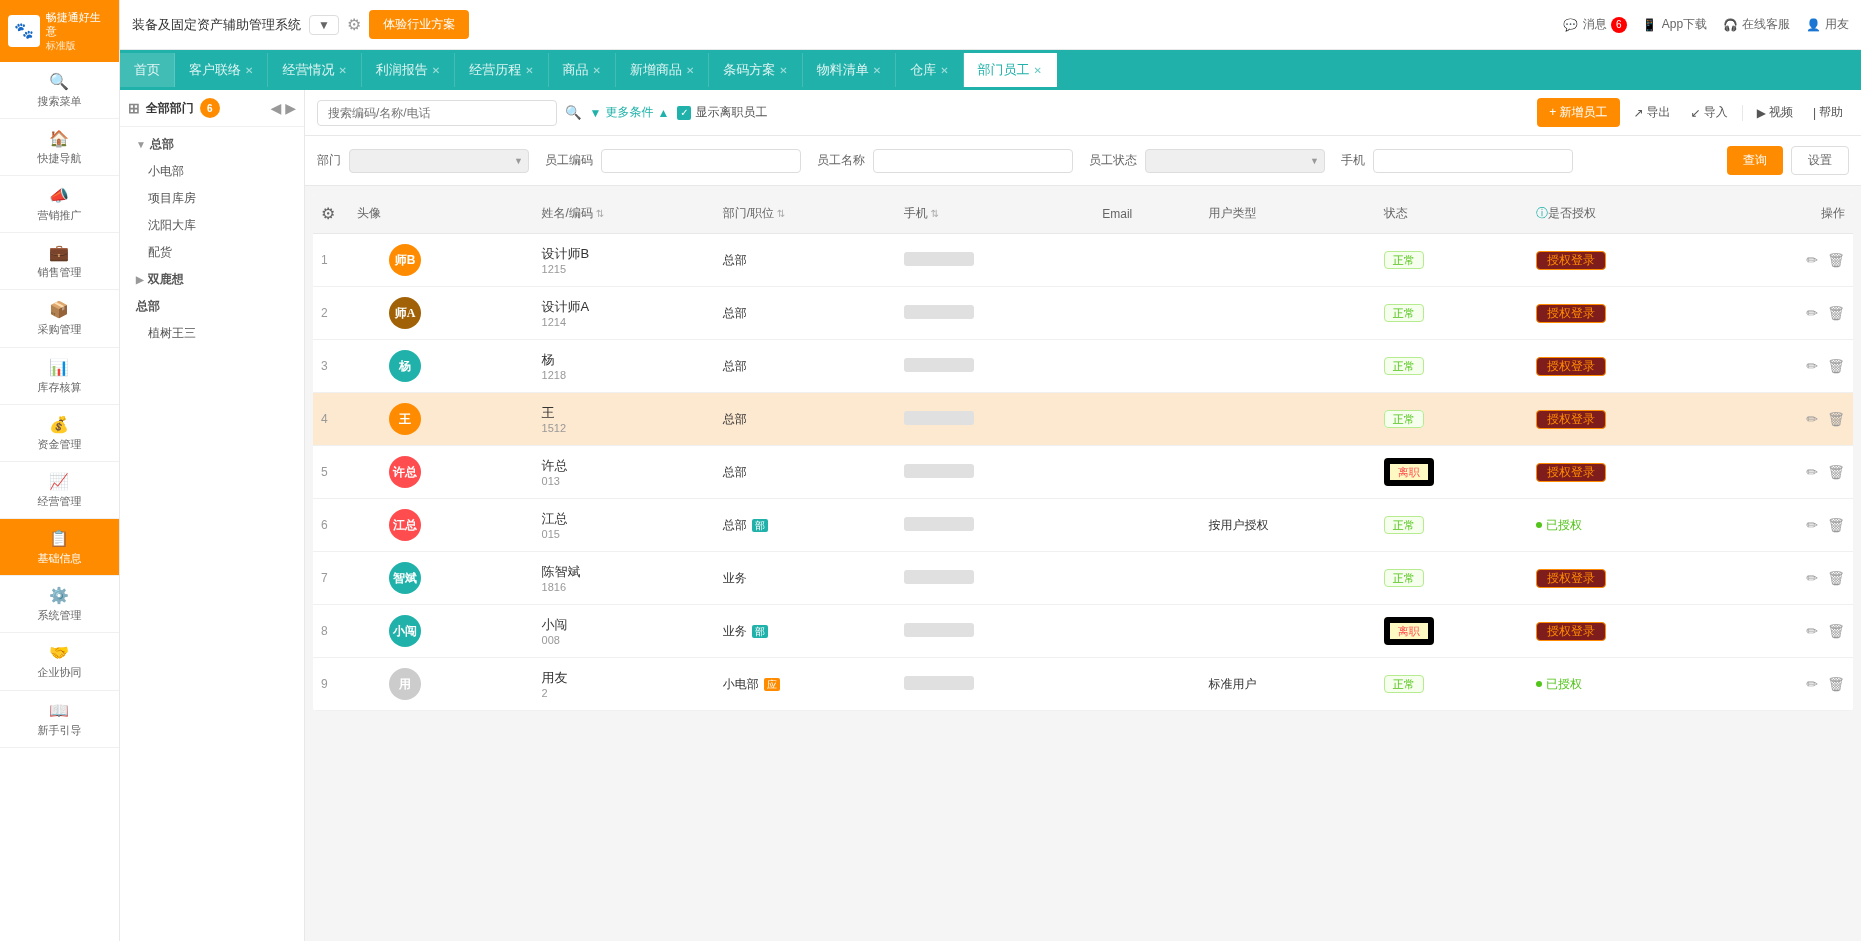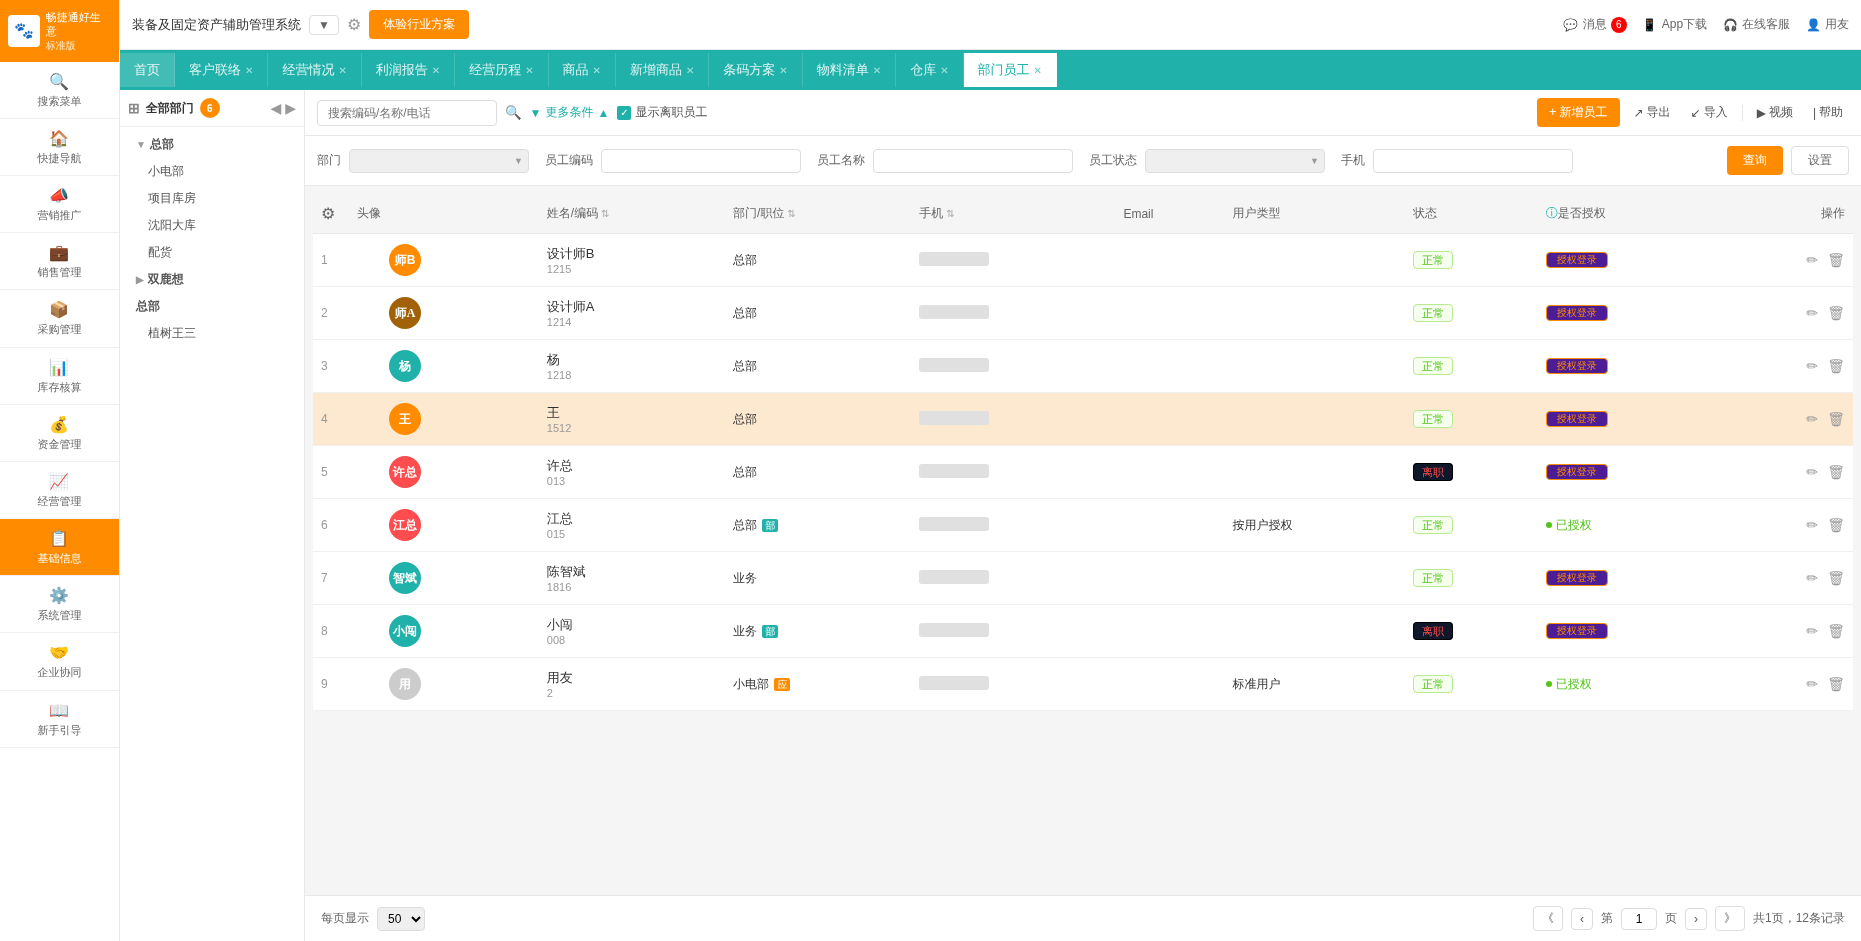--- a/index.html
+++ b/index.html
@@ -53,21 +53,21 @@
     .dept-node { padding: 5px 12px; font-size: 12px; color: #555; cursor: pointer; display: flex; align-items: center; gap: 4px; }
     .dept-node.level1 { padding-left: 16px; font-weight: bold; }
     .dept-node.level2 { padding-left: 28px; }
     .dept-arrow { color: #999; font-size: 10px; }
 
     
     .right-panel { flex: 1; display: flex; flex-direction: column; overflow: hidden; background: #f5f5f5; }
 
     
     .toolbar { background: #fff; padding: 8px 12px; display: flex; align-items: center; gap: 8px; border-bottom: 1px solid #e8e8e8; }
-    .search-field { border: 1px solid #ddd; border-radius: 4px; padding: 5px 10px; font-size: 12px; width: 180px; outline: none; }
+    .search-field { border: 1px solid #ddd; border-radius: 4px; padding: 5px 10px; font-size: 12px; width: 240px; outline: none; }
     .search-icon-btn { background: none; border: none; cursor: pointer; color: #999; }
     .more-filters-btn { display: flex; align-items: center; gap: 4px; color: #20b2aa; font-size: 12px; cursor: pointer; border: none; background: none; }
     .show-resigned-cb { display: flex; align-items: center; gap: 4px; font-size: 12px; color: #555; cursor: pointer; }
     .cb-box { width: 14px; height: 14px; border: 2px solid #20b2aa; border-radius: 2px; background: #20b2aa; display: flex; align-items: center; justify-content: center; }
     .cb-check { color: #fff; font-size: 10px; }
     .toolbar-right { margin-left: auto; display: flex; align-items: center; gap: 8px; }
     .add-employee-btn { background: #ff8c00; color: #fff; border: none; border-radius: 4px; padding: 6px 12px; font-size: 12px; cursor: pointer; white-space: nowrap; }
     .action-btn { background: none; border: none; color: #555; font-size: 12px; cursor: pointer; display: flex; align-items: center; gap: 3px; padding: 4px 6px; }
     .divider-v { width: 1px; height: 16px; background: #e8e8e8; }
 
@@ -86,22 +86,22 @@
     
     .table-wrap { flex: 1; overflow: auto; padding: 8px; }
     .data-table { width: 100%; border-collapse: collapse; background: #fff; border-radius: 4px; overflow: hidden; }
     .data-table thead tr { background: #f5f5f5; }
     .data-table th { padding: 10px 8px; font-size: 12px; color: #666; font-weight: normal; text-align: left; border-bottom: 1px solid #e8e8e8; white-space: nowrap; }
     .data-table td { padding: 10px 8px; font-size: 12px; color: #333; border-bottom: 1px solid #f0f0f0; vertical-align: middle; }
     .data-table tr.highlighted { background: #fde8d0; }
     .avatar-circle { width: 32px; height: 32px; border-radius: 50%; display: flex; align-items: center; justify-content: center; color: #fff; font-size: 12px; font-weight: bold; flex-shrink: 0; margin-left: 32px; }
     .status-badge { border-radius: 4px; padding: 2px 8px; font-size: 11px; }
     .status-normal { color: #52c41a; background: #f6ffed; border: 1px solid #b7eb8f; }
-    .status-resigned { color: #ff4d4f; background: #0f172a; border: 1px solid #000000; }
-    .auth-btn { border: 1px solid #ff8c00; color: #ff8c00; background: #4c1d95; border-radius: 4px; padding: 0 10px; font-size: 10px; cursor: pointer; white-space: nowrap; }
+    .status-resigned { color: #ff4d4f; background: #fef9c3; border: 6px solid #000000; }
+    .auth-btn { border: 1px solid #ff8c00; color: #ff8c00; background: #7f1d1d; border-radius: 4px; padding: 0 10px; font-size: 12px; cursor: pointer; white-space: nowrap; }
     .authorized { color: #52c41a; font-size: 12px; display: flex; align-items: center; gap: 4px; }
     .authorized-dot { width: 6px; height: 6px; border-radius: 50%; background: #52c41a; }
     .edit-icon { color: #999; cursor: pointer; font-size: 14px; }
     .blurred { background: #e0e0e0; border-radius: 3px; width: 70px; height: 14px; display: inline-block; }
     .col-sort { cursor: pointer; }
     .col-sort::after { content: ' ⇅'; font-size: 10px; color: #aaa; }
     .settings-icon { color: #666; font-size: 16px; cursor: pointer; }
     .row-num { color: #999; font-size: 12px; }
 
     
@@ -611,33 +611,15 @@
                 </td>
       <td style="text-align:right;">
         <span class="edit-icon" style="margin-right:6px;">✏</span>
         <span class="edit-icon">🗑</span>
       </td>
     </tr>
             </tbody>
         </table>
       </div>
 
-      <div class="table-footer">
-        <div class="pagination">
-          <span>每页显示</span>
-          <select class="page-size-select">
-            <option>50</option>
-          </select>
-        </div>
-        <div class="pagination">
-          <button class="page-btn">《</button>
-          <button class="page-btn">‹</button>
-          <span>第</span>
-          <input class="page-num-input" type="text" value="1" style="">
-          <span>页</span>
-          <button class="page-btn">›</button>
-          <button class="page-btn">》</button>
-          <span>共1页，12条记录</span>
-        </div>
-      </div>
     </div>
   </div>
 </div>
 
 </body></html>

